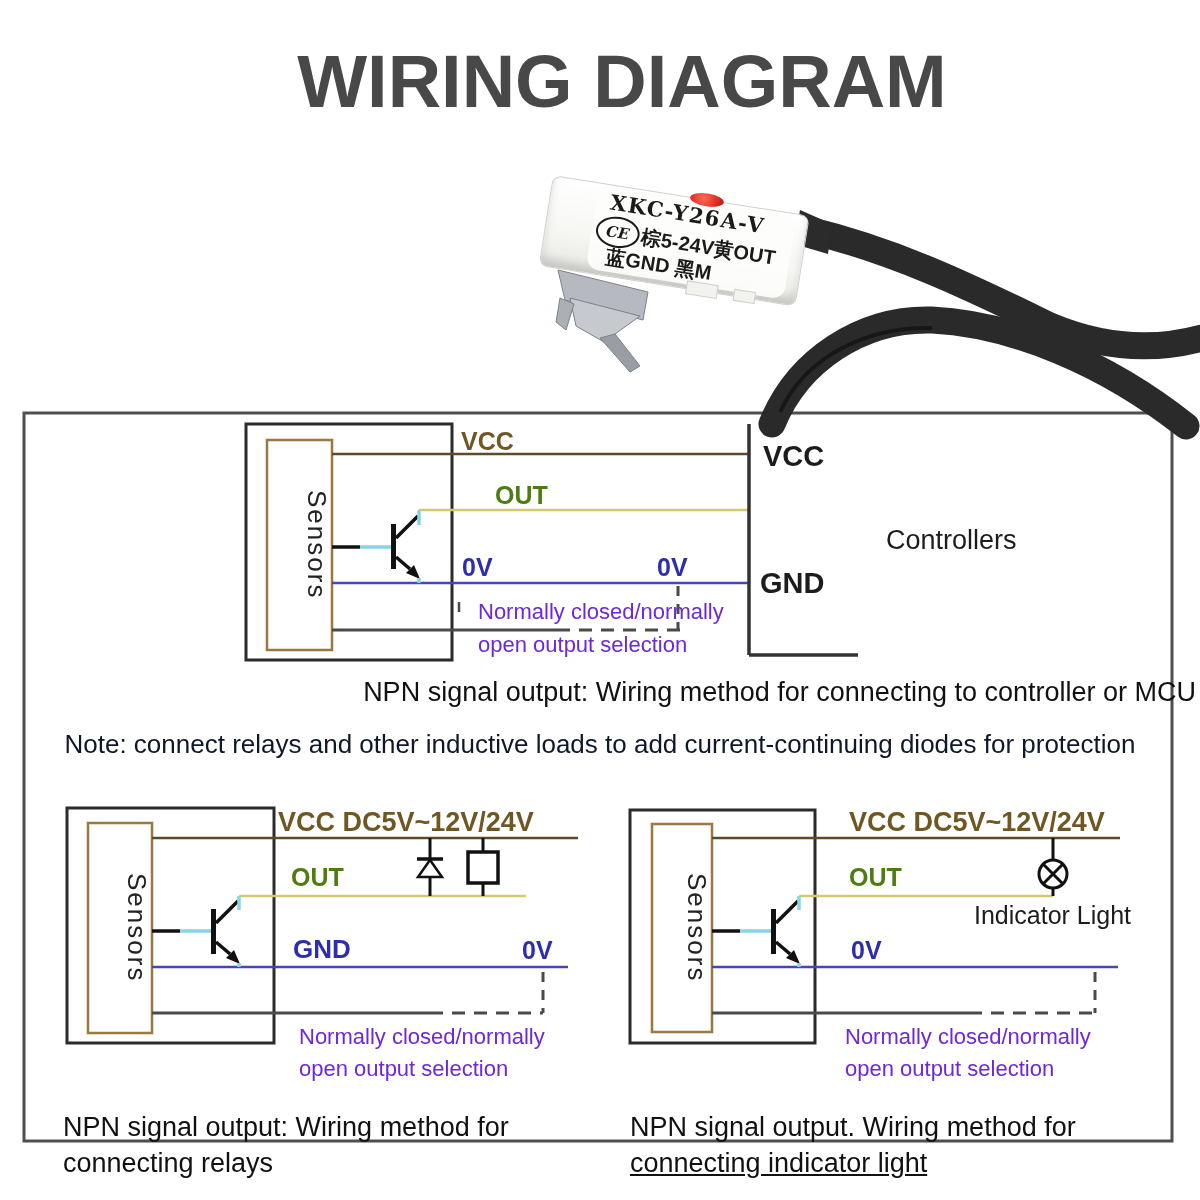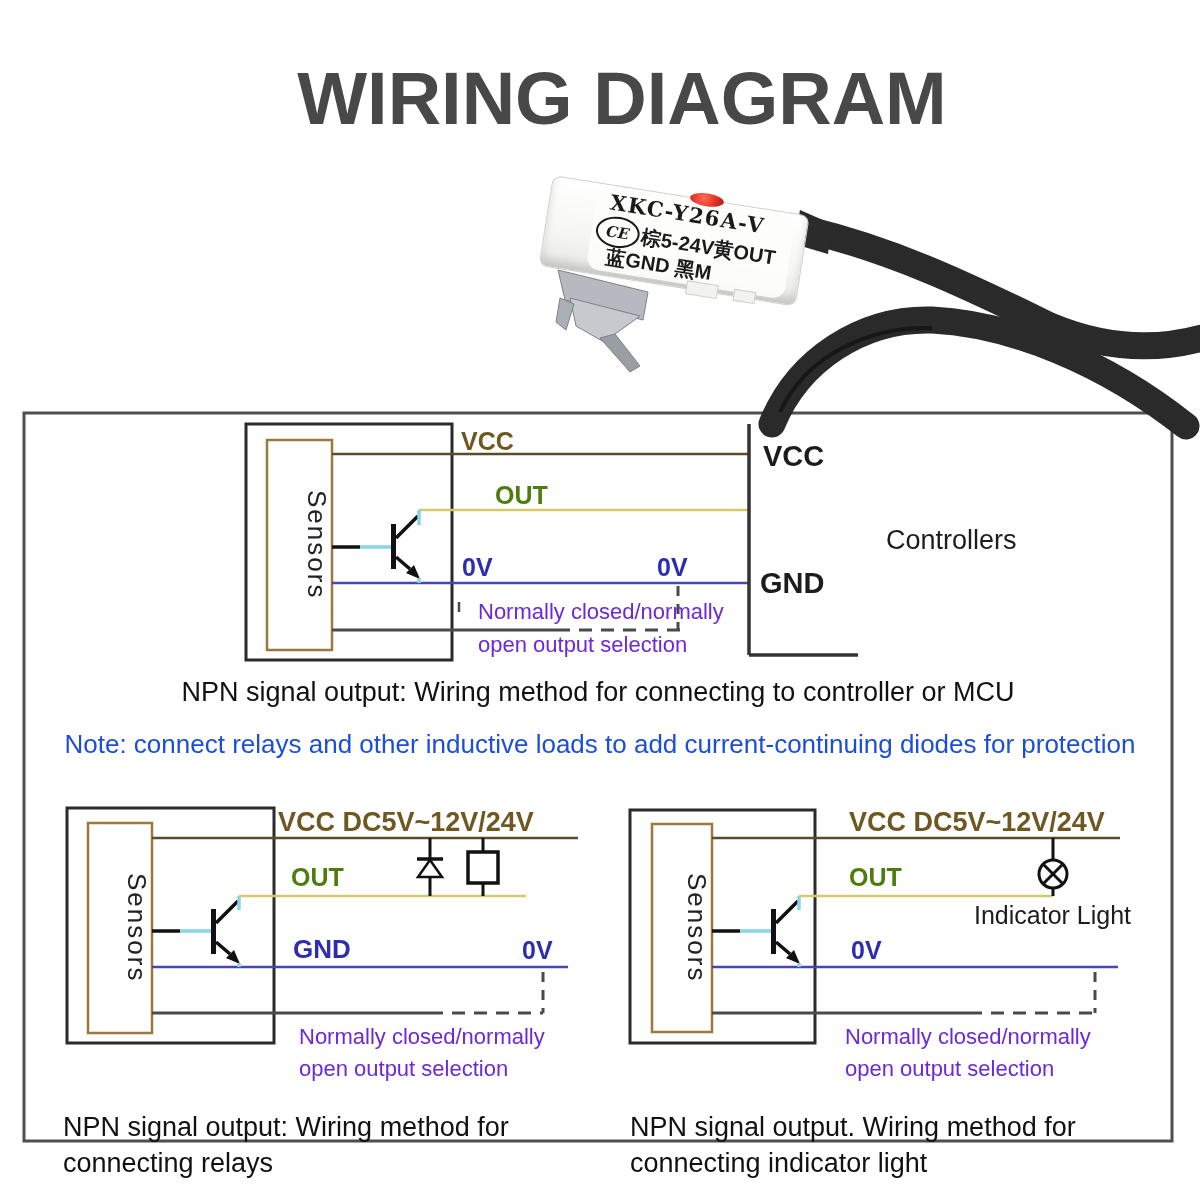--- a/index.html
+++ b/index.html
@@ -1,30 +1,30 @@
 <!DOCTYPE html>
 <html><head>
 <meta charset="utf-8">
 <style>
   html,body{margin:0;padding:0;background:#ffffff;width:1200px;height:1200px;
     font-family:"Liberation Sans", sans-serif; overflow:hidden; position:relative;}
   .abs{position:absolute;}
   
-  #title{left:0;right:0;top:56px;text-align:center;font-size:74px;font-weight:700;
+  #title{left:0;right:0;top:39px;text-align:center;font-size:74px;font-weight:700;
     color:#484848;letter-spacing:0px;margin-left:44px;}
   
   .lbl{white-space:nowrap;line-height:1.05;margin-left:6px;}
   .brown{color:#6f5722;font-weight:700;}
   .yellow{color:#4d7c0f;font-weight:700;}
   .blue{color:#2d2db0;font-weight:700;}
   .dark{color:#1c1c1c;}
   .sz25{font-size:25px;} .sz26{font-size:26px;} .sz27{font-size:27px;} .sz29{font-size:29px;font-weight:600;}
   .sel{font-size:22px;color:#6d28d9;line-height:1.0;}
   .caption{font-size:27px;color:#111111;}
-  #note{left:0;right:0;top:729px;text-align:center;font-size:26px;color:#1d4ed8;}
+  #note{left:0;right:0;top:729px;text-align:center;font-size:26px;color:#0f172a;}
   
   #sensor-body{left:553px;top:175px;width:258px;height:90px;
     transform:rotate(9deg);transform-origin:0 0;
     background:linear-gradient(180deg,#ffffff 0%,#f6f6f3 60%,#e7e7e2 100%);
     border:1px solid #d0d0cc;border-radius:9px;
     box-shadow:inset 0 -7px 9px rgba(0,0,0,0.14), inset 0 3px 4px rgba(255,255,255,0.9);
     z-index:3;}
   #sensor-led{position:absolute;left:138px;top:-7px;width:34px;height:13px;border-radius:50%;
     background:radial-gradient(circle at 40% 40%, #ff6a57 0%, #e23326 55%, #b01a14 100%);}
   #sensor-patch{position:absolute;left:46px;top:2px;width:200px;height:84px;border-radius:12px;
@@ -171,21 +171,21 @@
 <div class="abs txtlayer vtext" style="left:267px;top:452px;width:65px;height:186px;">Sensors</div>
 <div class="abs txtlayer lbl brown sz25" style="left:455px;top:428px;">VCC</div>
 <div class="abs txtlayer lbl yellow sz25" style="left:489px;top:482px;">OUT</div>
 <div class="abs txtlayer lbl blue sz25" style="left:456px;top:554px;">0V</div>
 <div class="abs txtlayer lbl blue sz25" style="left:651px;top:554px;">0V</div>
 <div class="abs txtlayer lbl dark sz29" style="left:757px;top:441px;">VCC</div>
 <div class="abs txtlayer lbl dark sz29" style="left:754px;top:568px;">GND</div>
 <div class="abs txtlayer lbl dark sz27" style="left:880px;top:526px;">Controllers</div>
 <div class="abs txtlayer sel" style="left:478px;top:601px;">Normally closed/normally</div>
 <div class="abs txtlayer sel" style="left:478px;top:634px;">open output selection</div>
-<div class="abs txtlayer caption" style="left:0;right:4px;top:677px;text-align:center;">NPN signal output: Wiring method for connecting to controller or MCU</div>
+<div class="abs txtlayer caption" style="left:0;right:4px;top:677px;text-align:right;">NPN signal output: Wiring method for connecting to controller or MCU</div>
 
 <div class="abs txtlayer" id="note">Note: connect relays and other inductive loads to add current-continuing diodes for protection</div>
 
 <div class="abs txtlayer vtext" style="left:88px;top:834px;width:64px;height:188px;">Sensors</div>
 <div class="abs txtlayer lbl brown sz27" style="left:272px;top:808px;">VCC DC5V~12V/24V</div>
 <div class="abs txtlayer lbl yellow sz25" style="left:285px;top:864px;">OUT</div>
 <div class="abs txtlayer lbl blue sz26" style="left:287px;top:936px;">GND</div>
 <div class="abs txtlayer lbl blue sz25" style="left:516px;top:937px;">0V</div>
 <div class="abs txtlayer sel" style="left:299px;top:1026px;">Normally closed/normally</div>
 <div class="abs txtlayer sel" style="left:299px;top:1058px;">open output selection</div>
@@ -193,13 +193,13 @@
 <div class="abs txtlayer caption" style="left:63px;top:1148px;">connecting relays</div>
 
 <div class="abs txtlayer vtext" style="left:652px;top:834px;width:60px;height:188px;">Sensors</div>
 <div class="abs txtlayer lbl brown sz27" style="left:843px;top:808px;">VCC DC5V~12V/24V</div>
 <div class="abs txtlayer lbl yellow sz25" style="left:843px;top:864px;">OUT</div>
 <div class="abs txtlayer lbl dark sz25" style="left:968px;top:902px;">Indicator Light</div>
 <div class="abs txtlayer lbl blue sz25" style="left:845px;top:937px;">0V</div>
 <div class="abs txtlayer sel" style="left:845px;top:1026px;">Normally closed/normally</div>
 <div class="abs txtlayer sel" style="left:845px;top:1058px;">open output selection</div>
 <div class="abs txtlayer caption" style="left:630px;top:1112px;">NPN signal output. Wiring method for</div>
-<div class="abs txtlayer caption" style="left:630px;top:1148px;">connecting indicator light</div>
+<div class="abs txtlayer caption" style="left:630px;top:1148px;text-decoration:underline;">connecting indicator light</div>
 
 </body></html>

